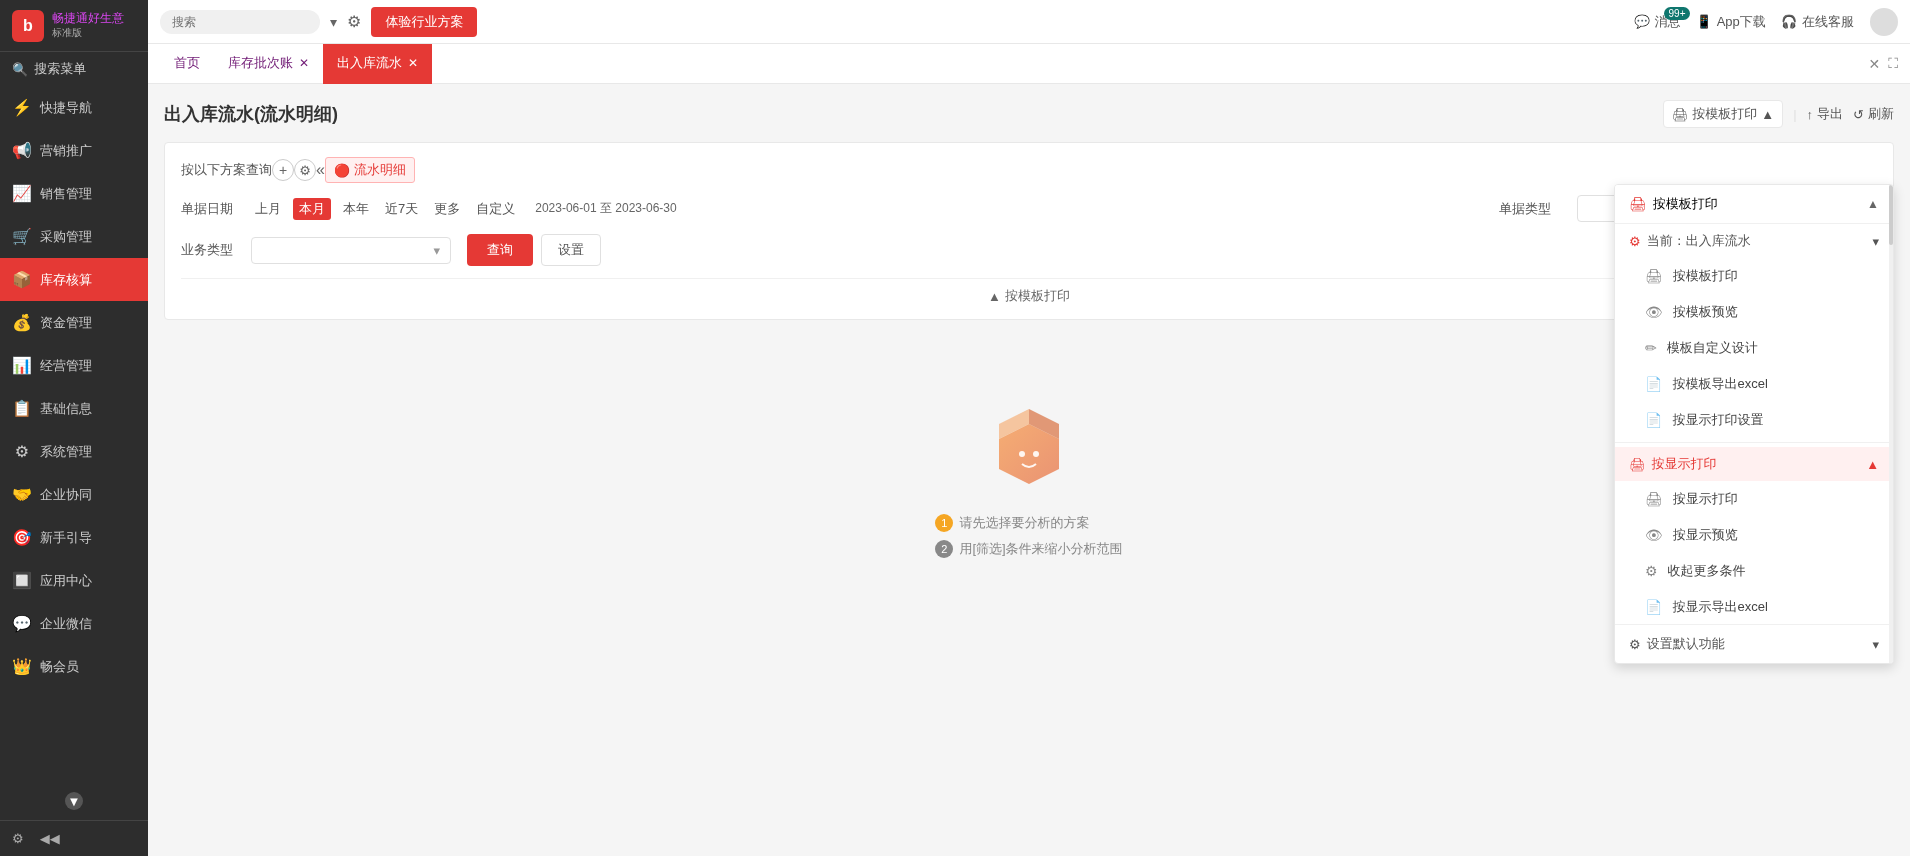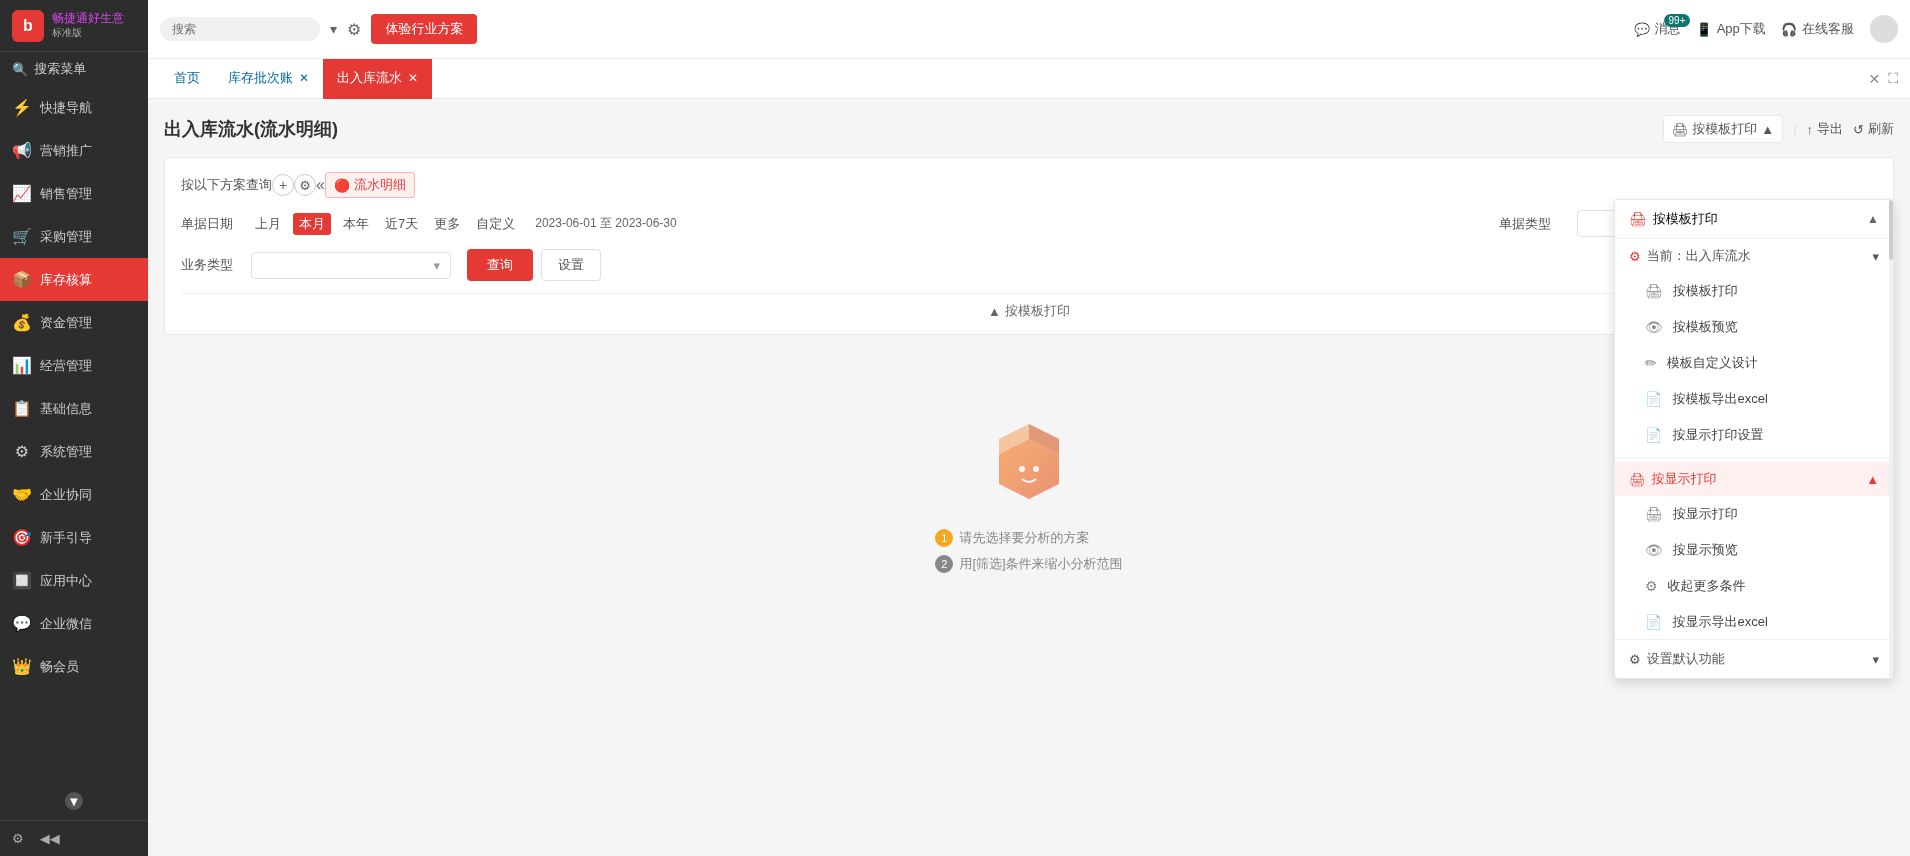--- a/index.html
+++ b/index.html
@@ -80,21 +80,21 @@
       justify-content: center;
       margin: 4px auto;
       cursor: pointer;
     }
 
     
     .main { flex: 1; display: flex; flex-direction: column; overflow: hidden; }
 
     
     .topbar {
-      height: 59px;
+      height: 44px;
       background: #fff;
       border-bottom: 1px solid #e8e8e8;
       display: flex;
       align-items: center;
       padding: 0 12px;
       gap: 10px;
       flex-shrink: 0;
     }
     .topbar-search {
       background: #f0f0f0;
@@ -156,21 +156,21 @@
       gap: 0;
     }
     .tab-item {
       padding: 0 14px;
       height: 40px;
       display: flex;
       align-items: center;
       gap: 6px;
       cursor: pointer;
       font-size: 13px;
-      color: #0369a1;
+      color: #701a75;
       border-bottom: 2px solid transparent;
       white-space: nowrap;
     }
     .tab-item.active {
       background: #e53935;
       color: #fff;
       border-radius: 0;
     }
     .tab-close { font-size: 12px; color: inherit; }
     .tabs-right { margin-left: auto; display: flex; align-items: center; gap: 8px; }

